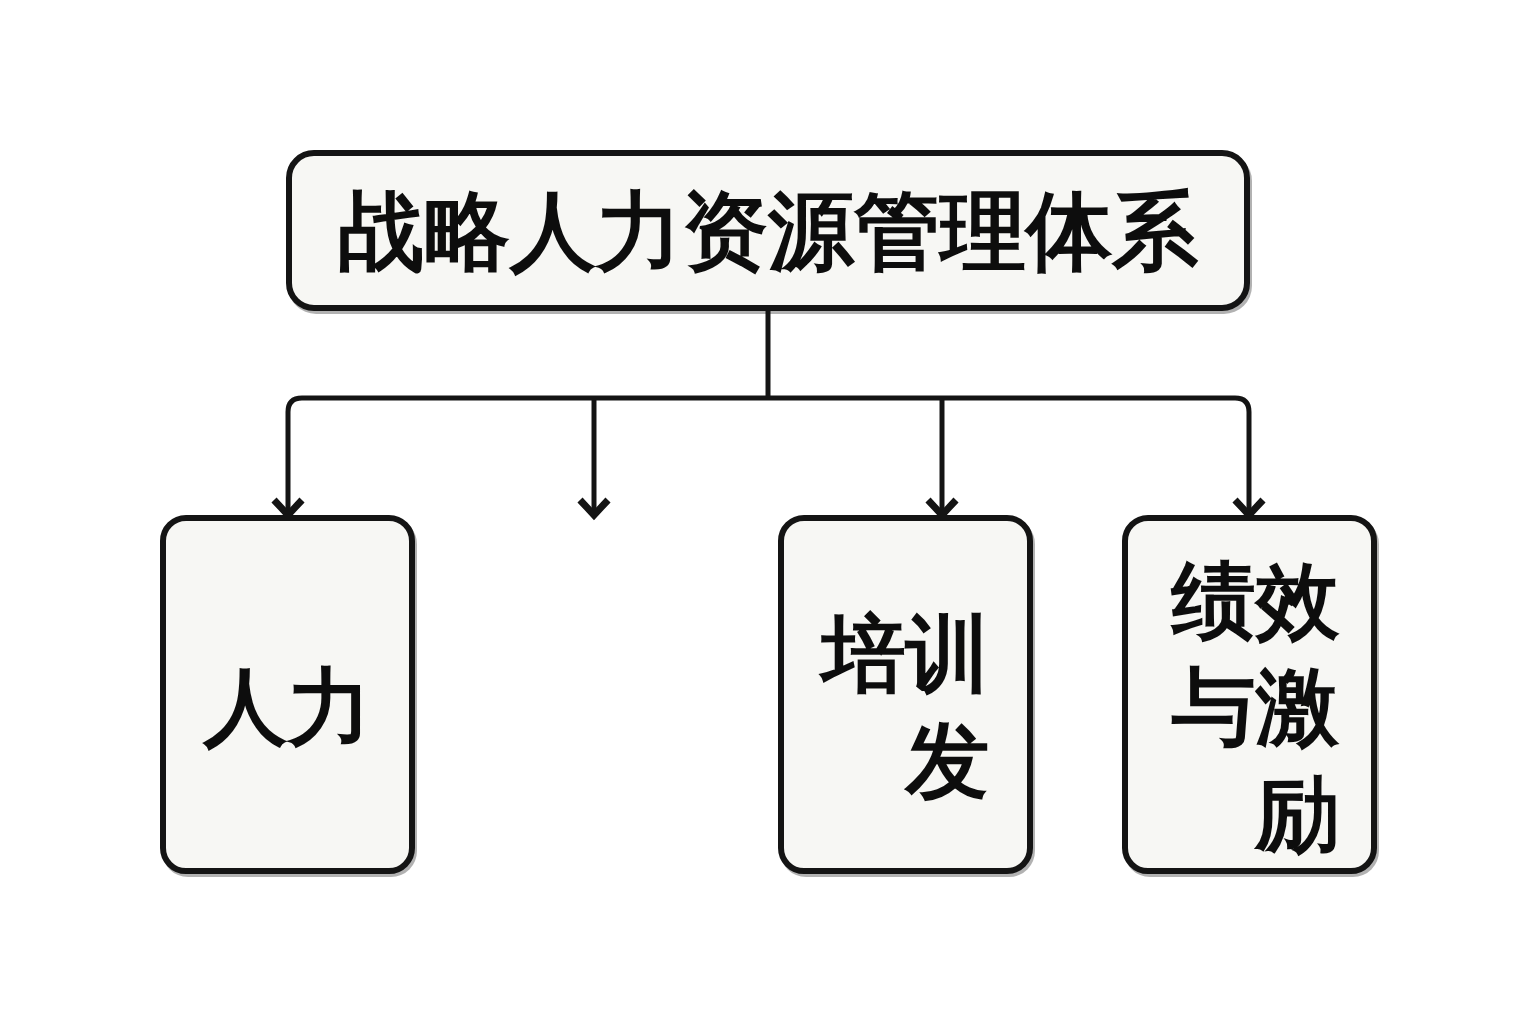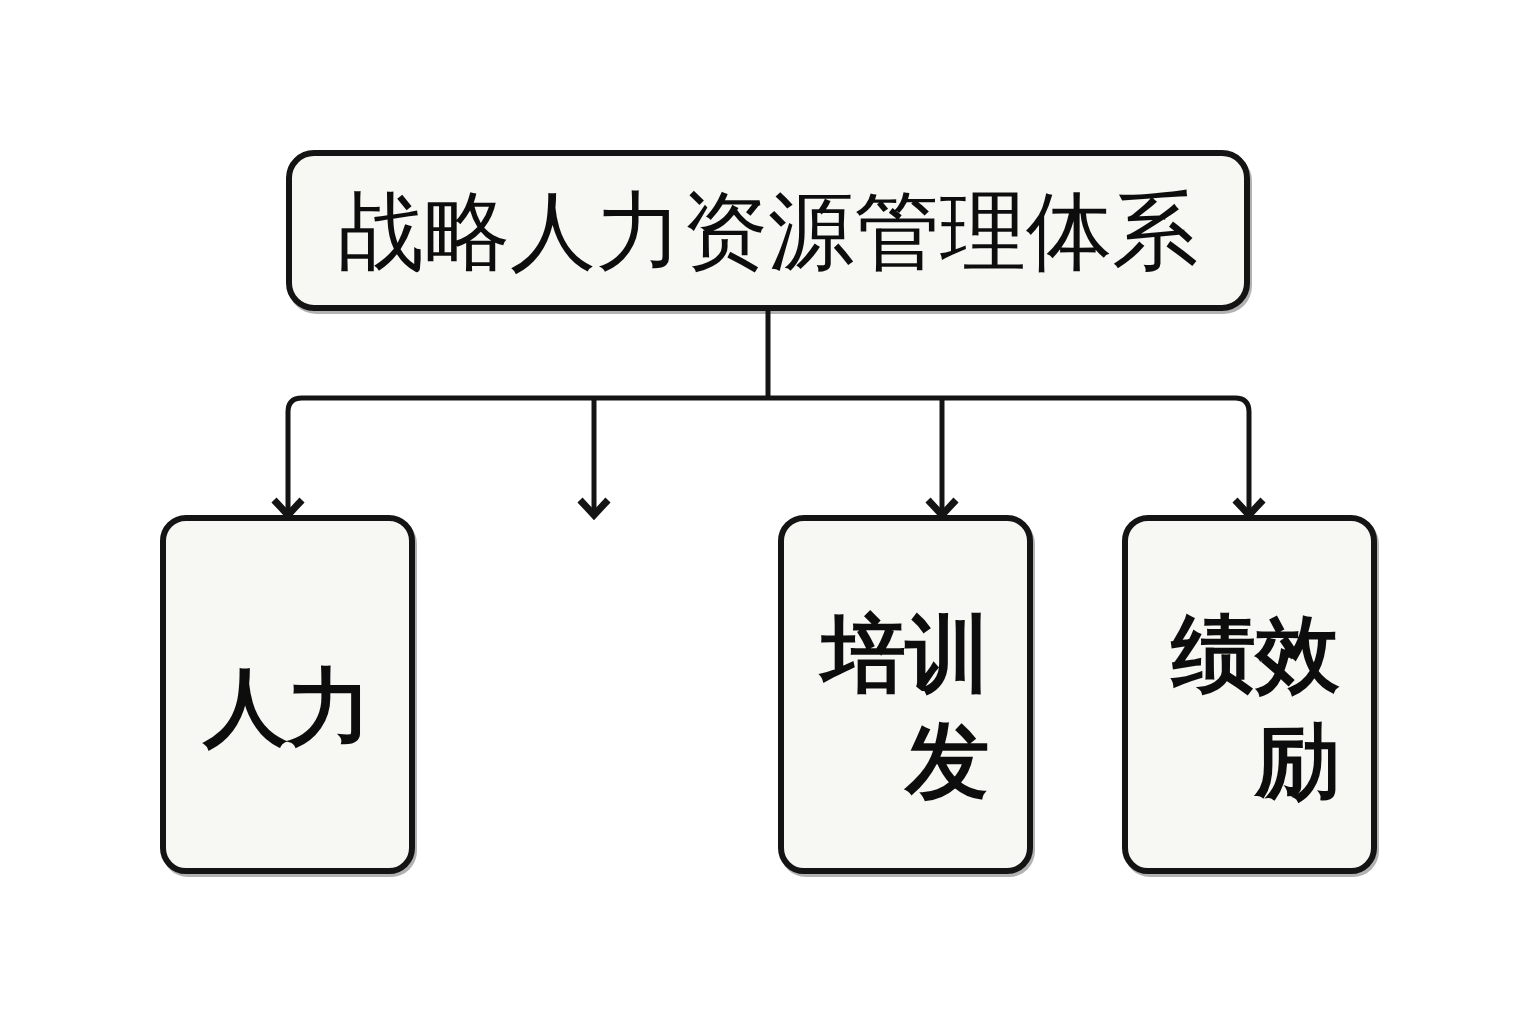--- a/index.html
+++ b/index.html
@@ -26,21 +26,21 @@
     align-items:center;
     justify-content:center;
     box-shadow:2px 3px 0 rgba(0,0,0,0.30);
   }
   .node.root{
     left:286px;top:150px;width:964px;height:161px;
     border-radius:28px;
   }
   .root-label{
     font-size:86px;
-    font-weight:400;
+    font-weight:700;
     white-space:nowrap;
     letter-spacing:0;
     line-height:1;
   }
   .node.child{
     width:255px;height:359px;
     top:515px;
     border-radius:26px;
   }
   .node.child .lines{
@@ -99,17 +99,18 @@
   </div>
   <div class="node child" id="child-3">
     <div class="lines">
         <div class="line">培训</div>
         <div class="line">发</div>
       </div>
   </div>
   <div class="node child" id="child-4">
     <div class="lines">
         <div class="line">绩效</div>
+        <div class="line">与激</div>
         <div class="line">励</div>
       </div>
   </div>
 
 </div>
 
 </body></html>

